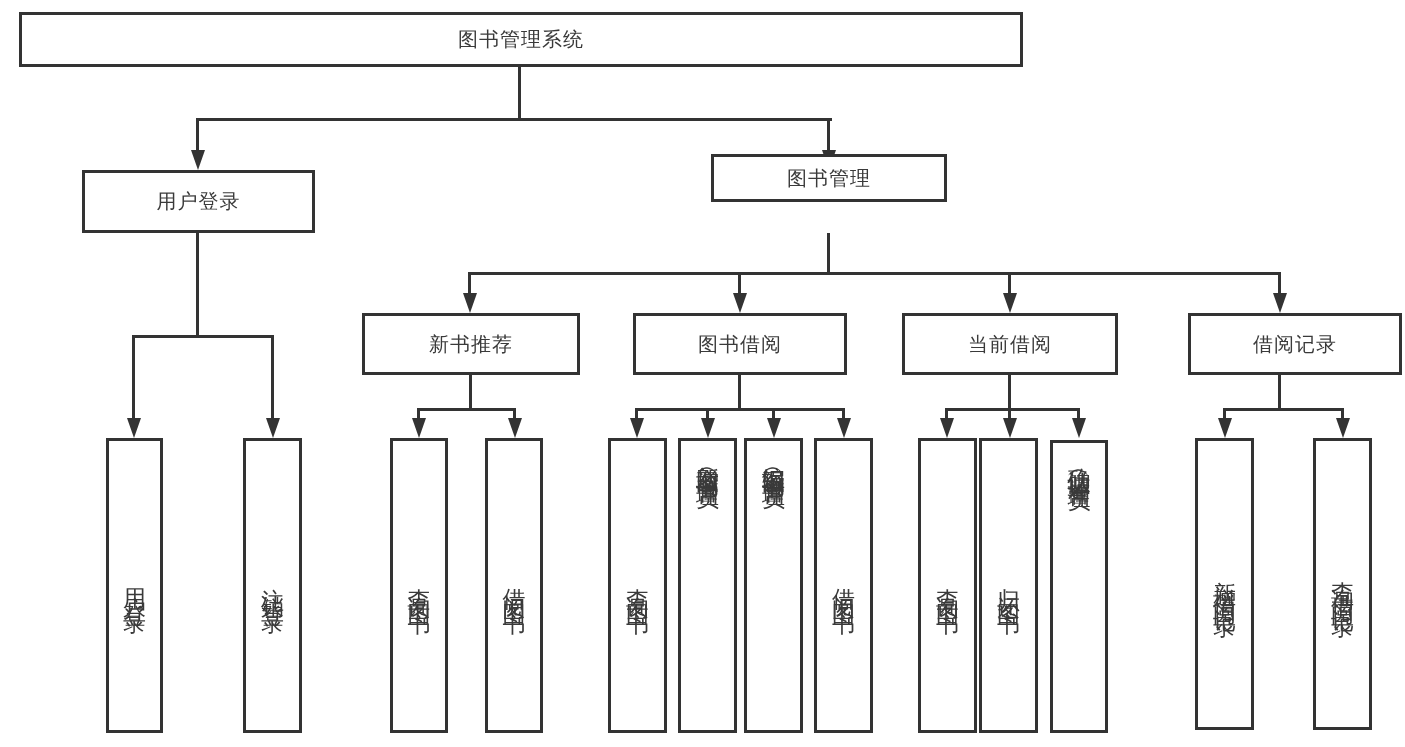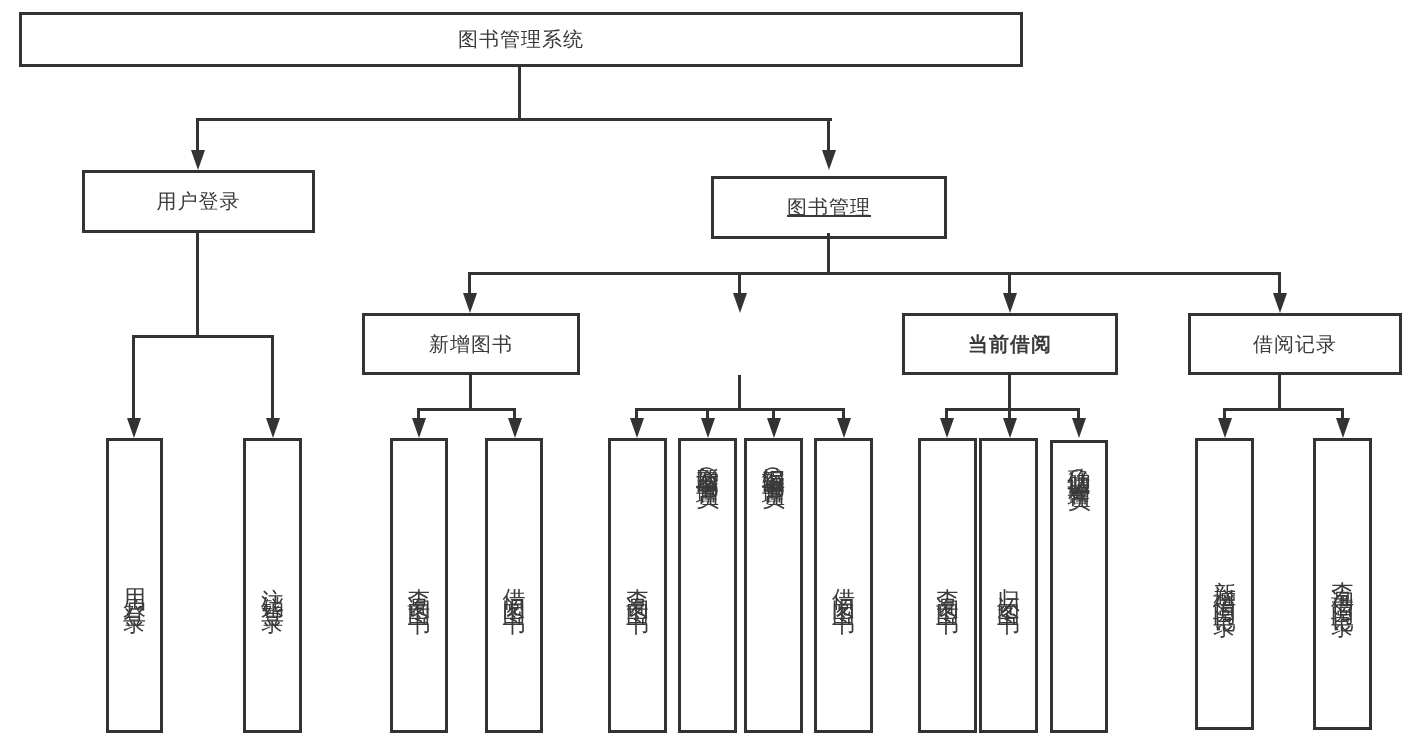--- a/index.html
+++ b/index.html
@@ -81,21 +81,21 @@
   <div class="vl" style="left:518px;top:67px;height:51px;"></div>
   <div class="hl" style="left:196px;top:118px;width:636px;"></div>
   <div class="vl" style="left:196px;top:118px;height:34px;"></div>
   <div class="ar" style="left:191px;top:150px;"></div>
   <div class="vl" style="left:827px;top:118px;height:34px;"></div>
   <div class="ar" style="left:822px;top:150px;"></div>
 
   <div class="box" style="left:82px;top:170px;width:233px;height:63px;">
     <span>用户登录</span>
   </div>
-  <div class="box" style="left:711px;top:176px;width:236px;height:63px;text-decoration:underline;">
+  <div class="box" style="left:711px;top:154px;width:236px;height:48px;">
     <span>图书管理</span>
   </div>
 
   <div class="vl" style="left:196px;top:233px;height:102px;"></div>
   <div class="hl" style="left:132px;top:335px;width:142px;"></div>
   <div class="vl" style="left:132px;top:335px;height:83px;"></div>
   <div class="ar" style="left:127px;top:418px;"></div>
   <div class="vl" style="left:271px;top:335px;height:83px;"></div>
   <div class="ar" style="left:266px;top:418px;"></div>
 
@@ -104,23 +104,26 @@
   <div class="vl" style="left:468px;top:272px;height:21px;"></div>
   <div class="ar" style="left:463px;top:293px;"></div>
   <div class="vl" style="left:738px;top:272px;height:21px;"></div>
   <div class="ar" style="left:733px;top:293px;"></div>
   <div class="vl" style="left:1008px;top:272px;height:21px;"></div>
   <div class="ar" style="left:1003px;top:293px;"></div>
   <div class="vl" style="left:1278px;top:272px;height:21px;"></div>
   <div class="ar" style="left:1273px;top:293px;"></div>
 
   <div class="box" style="left:362px;top:313px;width:218px;height:62px;">
-    <span>新增图书</span>
-  </div>
-  <div class="box" style="left:902px;top:313px;width:216px;height:62px;font-weight:bold;">
+    <span>新书推荐</span>
+  </div>
+  <div class="box" style="left:633px;top:313px;width:214px;height:62px;">
+    <span>图书借阅</span>
+  </div>
+  <div class="box" style="left:902px;top:313px;width:216px;height:62px;">
     <span>当前借阅</span>
   </div>
   <div class="box" style="left:1172px;top:313px;width:214px;height:62px;margin-left:16px;">
     <span>借阅记录</span>
   </div>
 
   <div class="vl" style="left:469px;top:375px;height:33px;"></div>
   <div class="hl" style="left:417px;top:408px;width:99px;"></div>
   <div class="vl" style="left:417px;top:408px;height:10px;"></div>
   <div class="ar" style="left:412px;top:418px;"></div>

